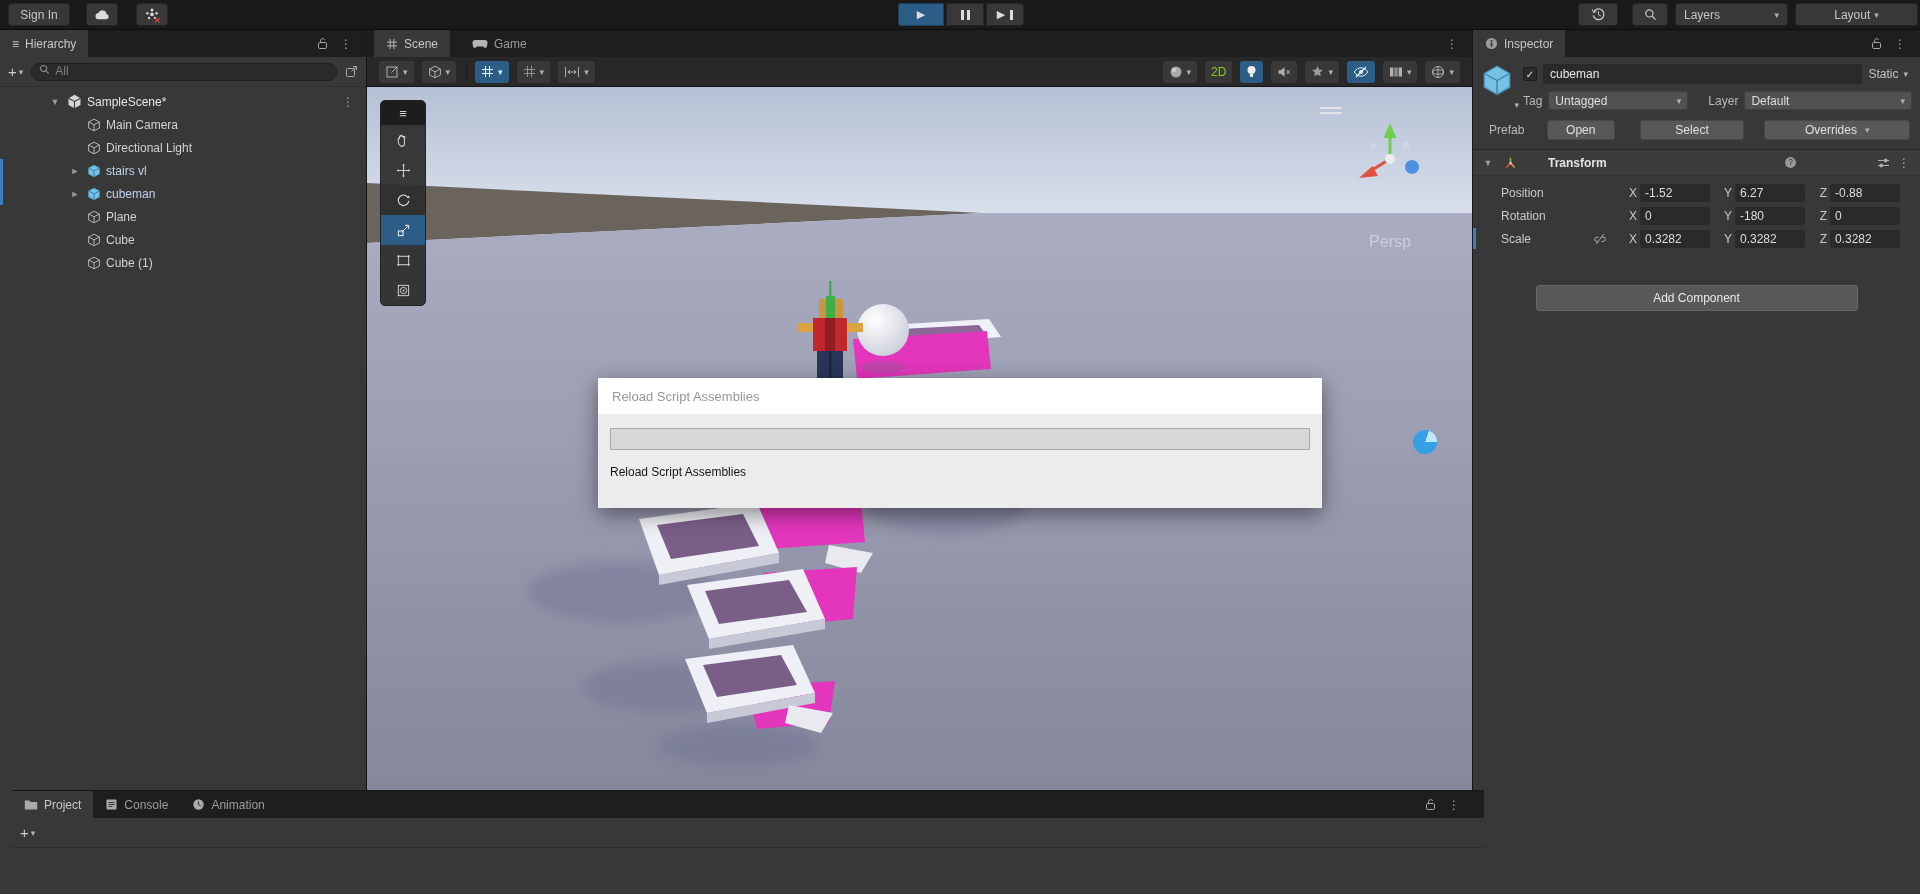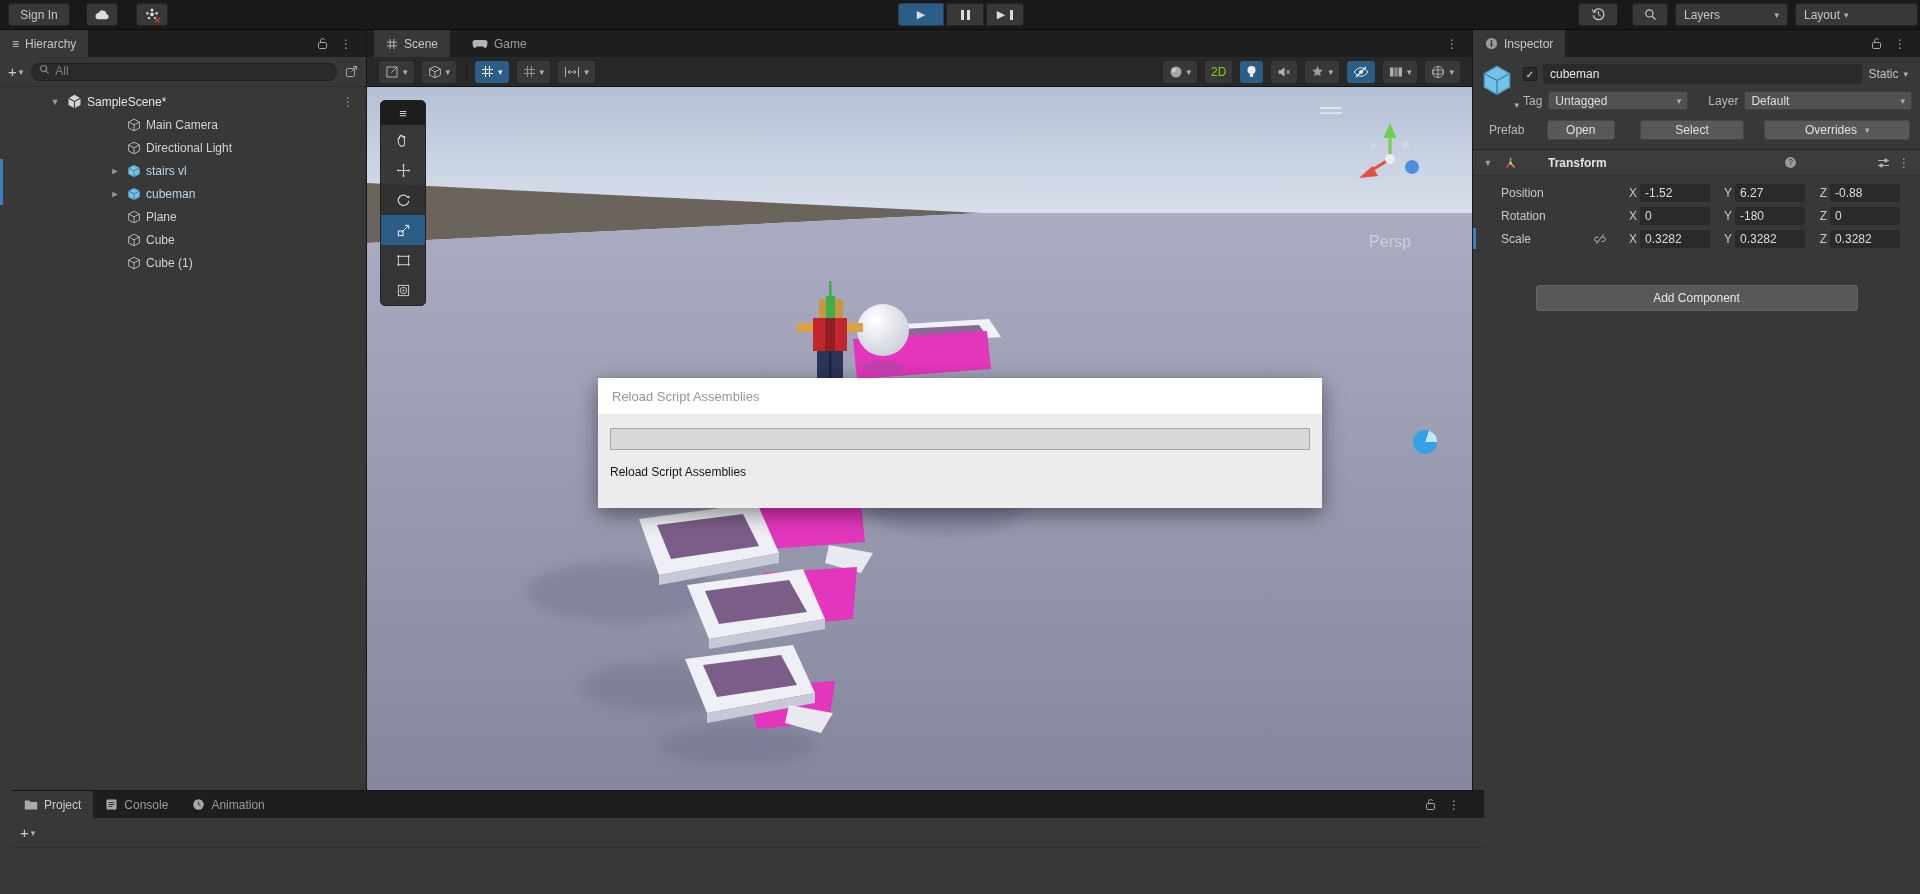--- a/index.html
+++ b/index.html
@@ -31,21 +31,21 @@
   
   .hier { position:absolute; left:0; top:30px; width:367px; height:760px; background:#383838;
           border-right:1px solid #171717; }
   .hsearch { height:30px; display:flex; align-items:center; gap:8px; padding:0 8px;
              border-bottom:1px solid #2e2e2e; }
   .pluswrap { display:flex; align-items:center; gap:2px; color:#cccccc; font-size:15px; }
   .searchbox { flex:1; height:18px; background:#2a2a2a; border:1px solid #1f1f1f; border-radius:9px;
                display:flex; align-items:flex-start; gap:5px; padding:0 7px; color:#7d7d7d; }
   .tree { padding-top:3px; }
   .trow { position:relative; height:23px; display:flex; align-items:center; gap:5px;
-          padding-left:108px; color:#d2d2d2; }
+          padding-left:68px; color:#d2d2d2; }
   .trow.scene-row { padding-left:48px; color:#e4e4e4; }
   .trow.prefab { color:#bdd5ee; }
   .trow.prefab::before { content:""; position:absolute; left:0; top:0; bottom:0; width:3px; background:#3c7fbf; }
   .slot { width:14px; display:inline-flex; justify-content:center; color:#9a9a9a; font-size:9px; }
 
   
   .scene { position:absolute; left:367px; top:30px; width:1105px; height:760px; background:#282828; }
   .scn-toolbar { height:30px; background:#282828; border-bottom:1px solid #141414;
                  display:flex; align-items:center; padding:0 12px; }
   .tbtn { height:22px; background:#383838; border-radius:3px; display:flex; align-items:center;
@@ -175,21 +175,21 @@
         <svg width="13" height="13" viewBox="0 0 13 13">
             <circle cx="5.4" cy="5.4" r="3.6" fill="none" stroke="#c8c8c8" stroke-width="1.2"></circle>
             <path d="M8.2 8.2 11.6 11.6" stroke="#c8c8c8" stroke-width="1.3"></path>
           </svg>
       </span>
     </div>
     <div class="tb-btn" style="left:1675px;width:113px;justify-content:space-between;padding:0 8px;">
       <span>Layers</span>
       <span class="chev">▾</span>
     </div>
-    <div class="tb-btn" style="left:1795px;width:123px;justify-content:flex-start;padding:0 8px;">
+    <div class="tb-btn" style="left:1795px;width:123px;justify-content:center;padding:0 8px;">
       <span>Layout</span>
       <span class="chev">▾</span>
     </div>
   </div>
 
   <div class="hier">
     <div class="tabstrip">
       <div class="tab on">
         <span>≡</span>
         <span>Hierarchy</span>

